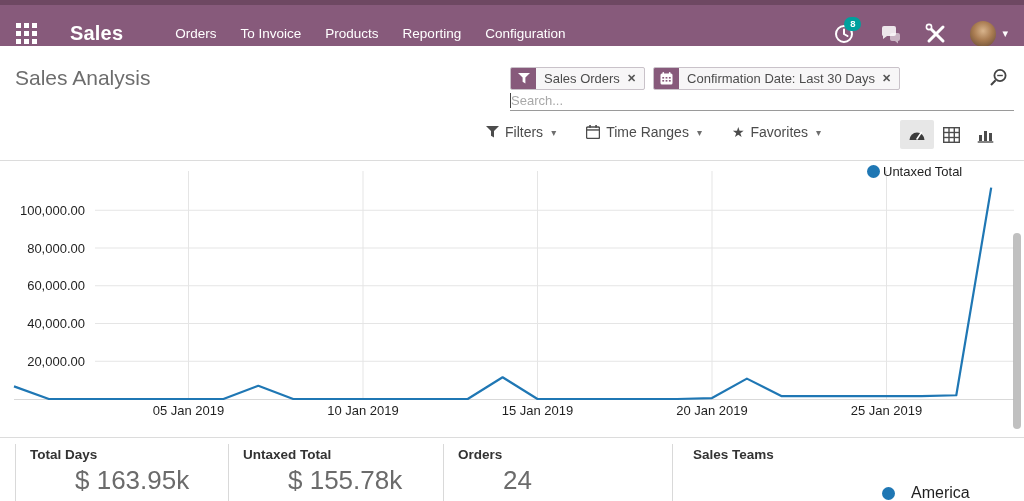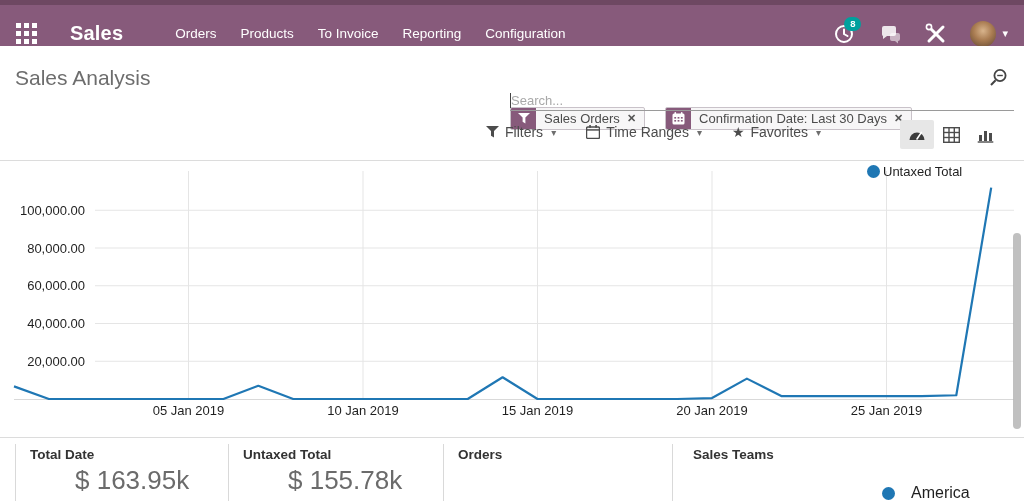--- a/index.html
+++ b/index.html
@@ -21,21 +21,21 @@
            background:#00A09D; color:#fff; font-size:9.5px; font-weight:bold;
            display:grid; place-items:center; padding:0 4px; }
   .avatar-wrap { display:flex; align-items:center; gap:6px; cursor:pointer; }
   .avatar { width:26px; height:26px; border-radius:50%;
             background:radial-gradient(circle at 50% 38%, #d8b48c 0%, #a97c52 45%, #5d4430 100%); }
   .caret-w { color:#fff; font-size:11px; }
 
   
   .control { position:absolute; left:0; top:46px; width:1024px; height:81px; background:#fff;padding-left:22px; }
   .page-title { position:absolute; left:15px; top:20px; font-size:21px; color:#6d6d6d; }
-  .facet-row { position:absolute; left:510px; top:21px; display:flex; gap:20px; align-items:flex-end;margin-top:40px; }
+  .facet-row { position:absolute; left:510px; top:21px; display:flex; gap:8px; align-items:flex-end; }
   .facet { display:flex; align-items:stretch; height:23px; border:1px solid #c9c2c9; border-radius:2px;
            background:#f7f6f7; overflow:hidden; }
   .facet-ico { width:25px; background:#875A7B; display:grid; place-items:center; }
   .facet-body { display:flex; align-items:center; gap:7px; padding:0 8px; font-size:13px; color:#4c4c4c; }
   .facet-x { font-size:11px; color:#555; font-weight:bold; cursor:pointer; line-height:1; }
   .magnify { position:absolute; right:16px; top:22px; cursor:pointer; }
   .search-box { position:absolute; left:510px; top:45px; width:504px; height:20px;
                 border-bottom:1px solid #9a9a9a; display:flex; align-items:center; }
   .cursor-line { width:1px; height:15px; background:#444; }
   .search-box input { border:0; outline:0; width:100%; font-size:13px; color:#333; background:transparent;
@@ -86,22 +86,22 @@
             <rect x="16" y="8" width="5" height="5"></rect>
           <rect x="0" y="16" width="5" height="5"></rect>
             <rect x="8" y="16" width="5" height="5"></rect>
             <rect x="16" y="16" width="5" height="5"></rect>
         </g>
       </svg>
     </div>
     <div class="brand">Sales</div>
     <div class="nav-menu">
       <div class="nav-item">Orders</div>
+      <div class="nav-item">To Invoice</div>
       <div class="nav-item">Products</div>
-      <div class="nav-item">To Invoice</div>
       <div class="nav-item">Reporting</div>
       <div class="nav-item">Configuration</div>
     </div>
     <div class="nav-right">
       <div class="nav-ico">
         <svg width="20" height="20" viewBox="0 0 20 20">
           <circle cx="10" cy="10" r="8" fill="none" stroke="#ffffff" stroke-width="2"></circle>
           <path d="M10 5.5 V10 L13.5 12" fill="none" stroke="#ffffff" stroke-width="2" stroke-linecap="round"></path>
         </svg>
         <div class="badge">8</div>
@@ -260,29 +260,30 @@
       </svg>
     <div class="legend">
       <div class="dot" style="background: rgb(31, 119, 180);"></div>
       <span>Untaxed Total</span>
     </div>
     <div class="scroll-thumb"></div>
   </div>
 
   <div class="stats">
     <div class="stat" style="left:15px; width:213px;">
-      <div class="stat-label">Total Date</div>
+      <div class="stat-label">Total Days</div>
       <div class="stat-value">$ 163.95k</div>
     </div>
     <div class="stat" style="left:228px; width:215px;">
       <div class="stat-label">Untaxed Total</div>
       <div class="stat-value">$ 155.78k</div>
     </div>
     <div class="stat" style="left:443px; width:229px;">
       <div class="stat-label">Orders</div>
+      <div class="stat-value">24</div>
     </div>
     <div class="stat" style="left:672px; width:352px; padding-left:20px;">
       <div class="stat-label">Sales Teams</div>
     </div>
     <div class="team-legend">
       <div class="dot" style="width: 13px; height: 13px; background: rgb(31, 119, 180);"></div>
       <span>America</span>
     </div>
   </div>
 

